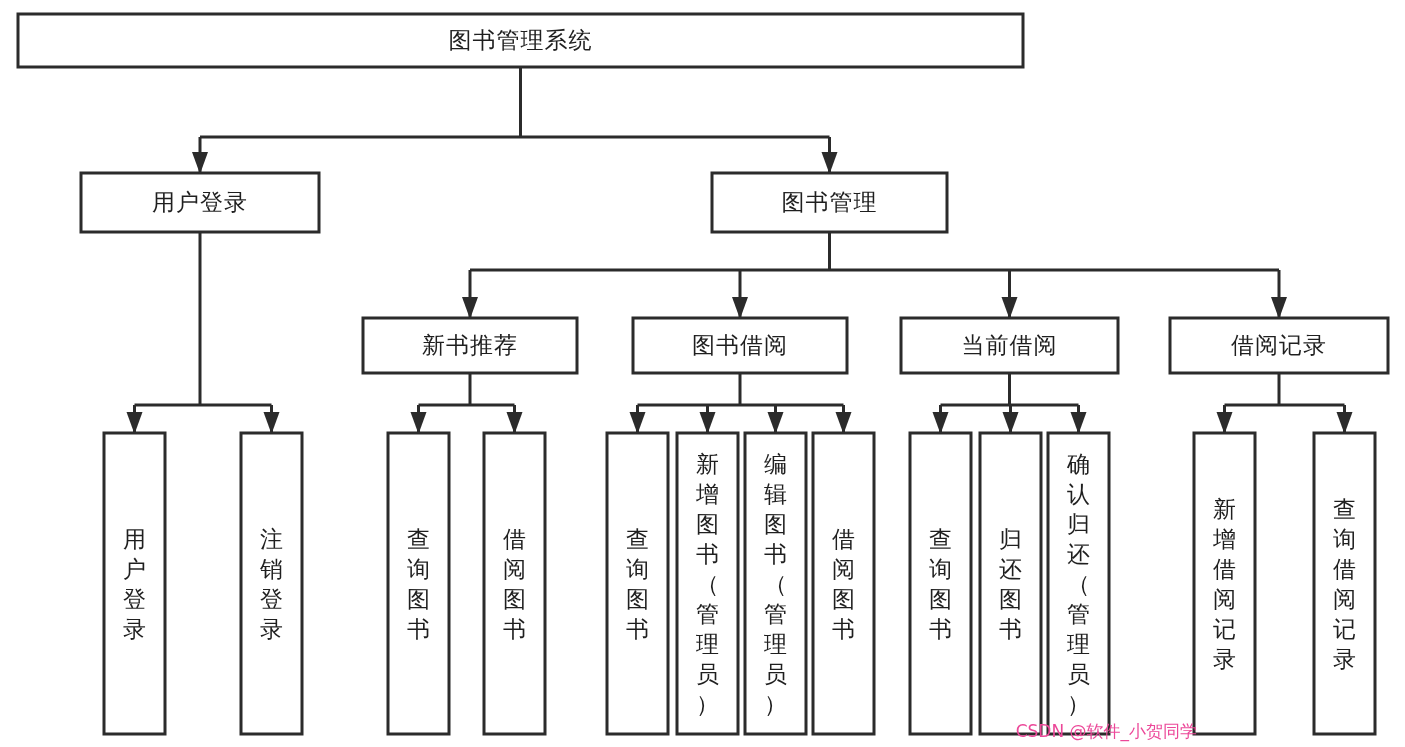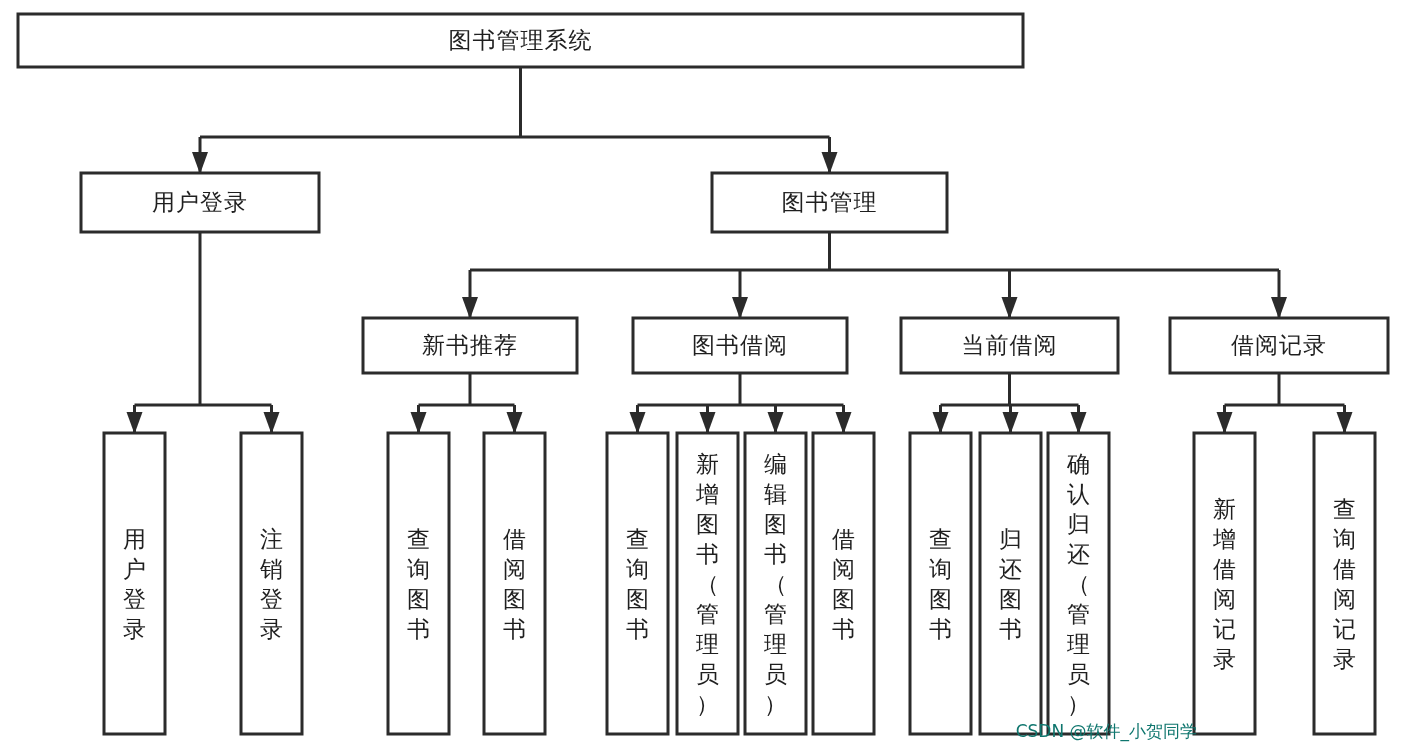--- a/index.html
+++ b/index.html
@@ -57,21 +57,21 @@
     fill: #1f1f1f;
     text-anchor: middle;
     letter-spacing: 0px;
   }
   .watermark {
     position: absolute;
     right: 10px;
     bottom: 4px;
     font-family: "DejaVu Sans", "Liberation Sans", sans-serif;
     font-size: 17px;
-    color: #0f766e;
+    color: #ec4899;
     white-space: nowrap;
     user-select: none;
   }
 </style>
 </head>
 <body>
 
 <div id="diagram-root">
   <svg id="diagram-canvas" viewBox="0 0 1405 747">
     <g id="edges-layer">

